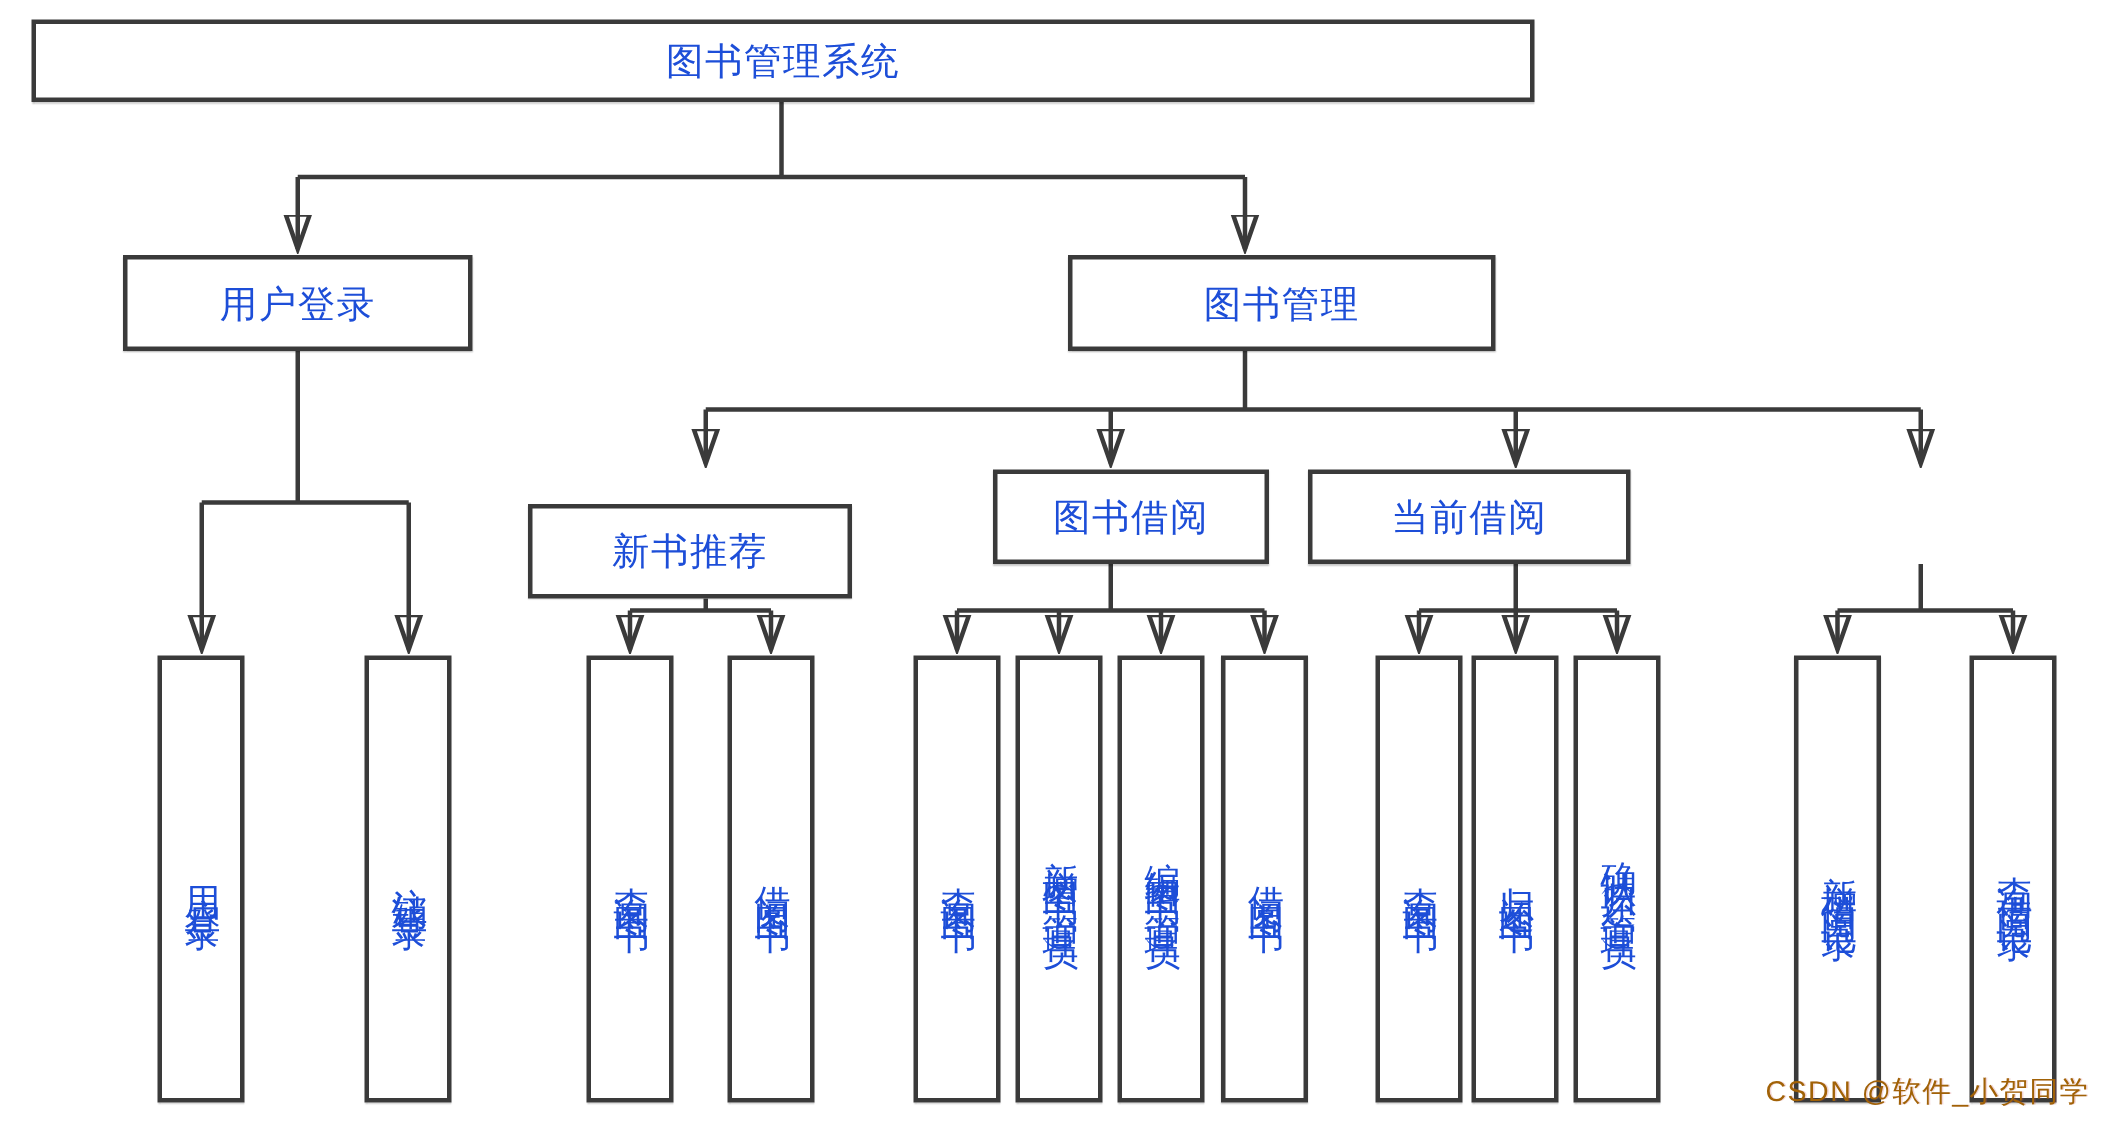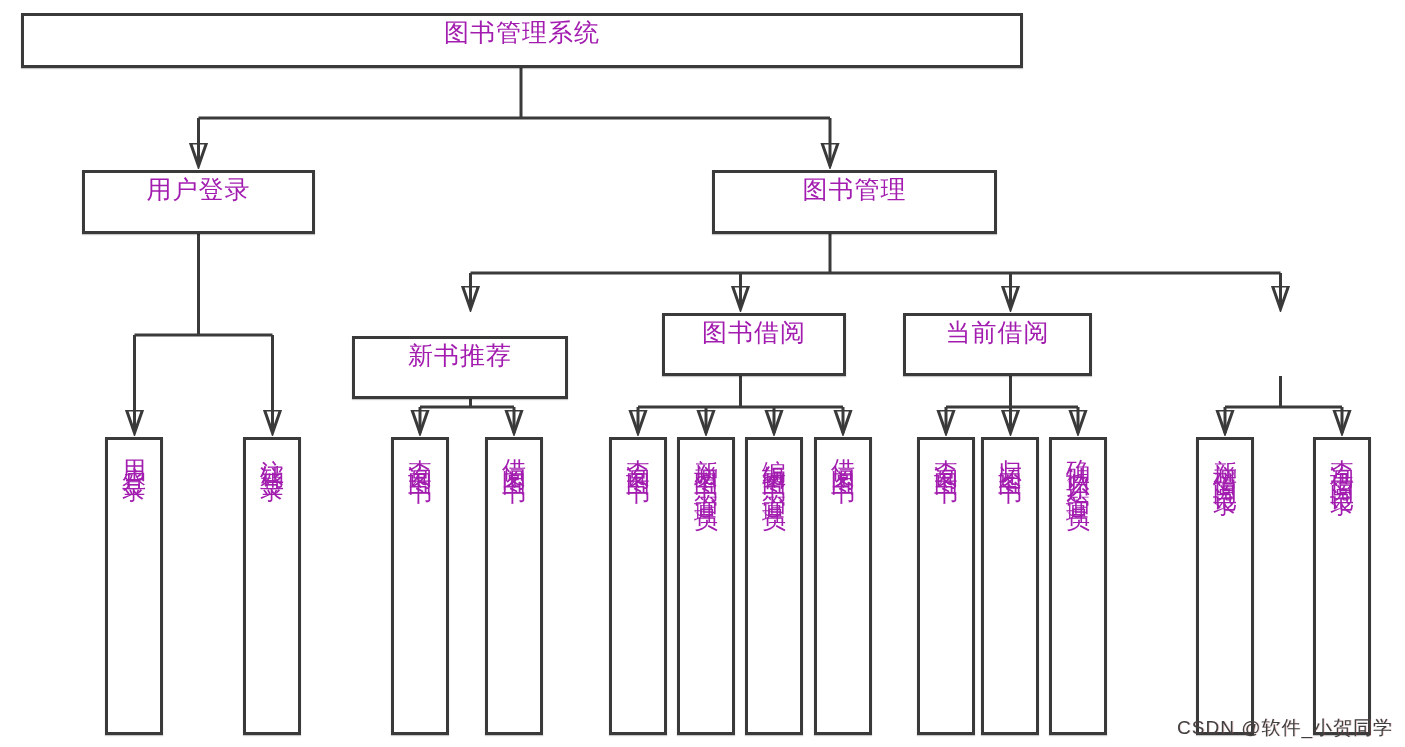--- a/index.html
+++ b/index.html
@@ -26,22 +26,23 @@
     stroke-width: 3;
     fill: none;
   }
   .box {
     position: absolute;
     box-sizing: border-box;
     background: #ffffff;
     border: 3px solid #3a3a3a;
     box-shadow: 0 1px 1px rgba(0,0,0,0.22);
     display: flex;
+    align-items: center;
     justify-content: center;
-    color: #a21caf;
+    color: #1d4ed8;
   }
   .h-label {
     font-size: 25px;
     letter-spacing: 1px;
     white-space: nowrap;
   }
   .v-label {
     writing-mode: vertical-rl;
     text-orientation: mixed;
     font-size: 24px;
@@ -50,21 +51,21 @@
     white-space: nowrap;
   }
   .tall { width: 58px; height: 298px; top: 437px; }
   .lvl2 { height: 64px; top: 170px; }
   .lvl3 { height: 63px; top: 313px; }
   .watermark {
     position: absolute;
     right: 12px;
     bottom: 6px;
     font-size: 19px;
-    color: #404040;
+    color: #a16207;
     letter-spacing: 1px;
     text-shadow: 1px 0 0 rgba(205,92,92,0.25);
     white-space: nowrap;
   }
 </style>
 </head>
 <body>
 
 <div class="canvas">
 
@@ -133,21 +134,21 @@
   <div class="box lvl2" style="left:712px; width:285px;">
     <span class="h-label">图书管理</span>
   </div>
 
   <div class="box lvl3" style="left:352px; width:216px;margin-top:23px;">
     <span class="h-label">新书推荐</span>
   </div>
   <div class="box lvl3" style="left:662px; width:184px;">
     <span class="h-label">图书借阅</span>
   </div>
-  <div class="box lvl3" style="left:903px; width:189px;">
+  <div class="box lvl3" style="left:872px; width:215px;">
     <span class="h-label">当前借阅</span>
   </div>
 
   <div class="box tall" style="left:105px;">
     <span class="v-label">用户登录</span>
   </div>
   <div class="box tall" style="left:243px;">
     <span class="v-label">注销登录</span>
   </div>
 

